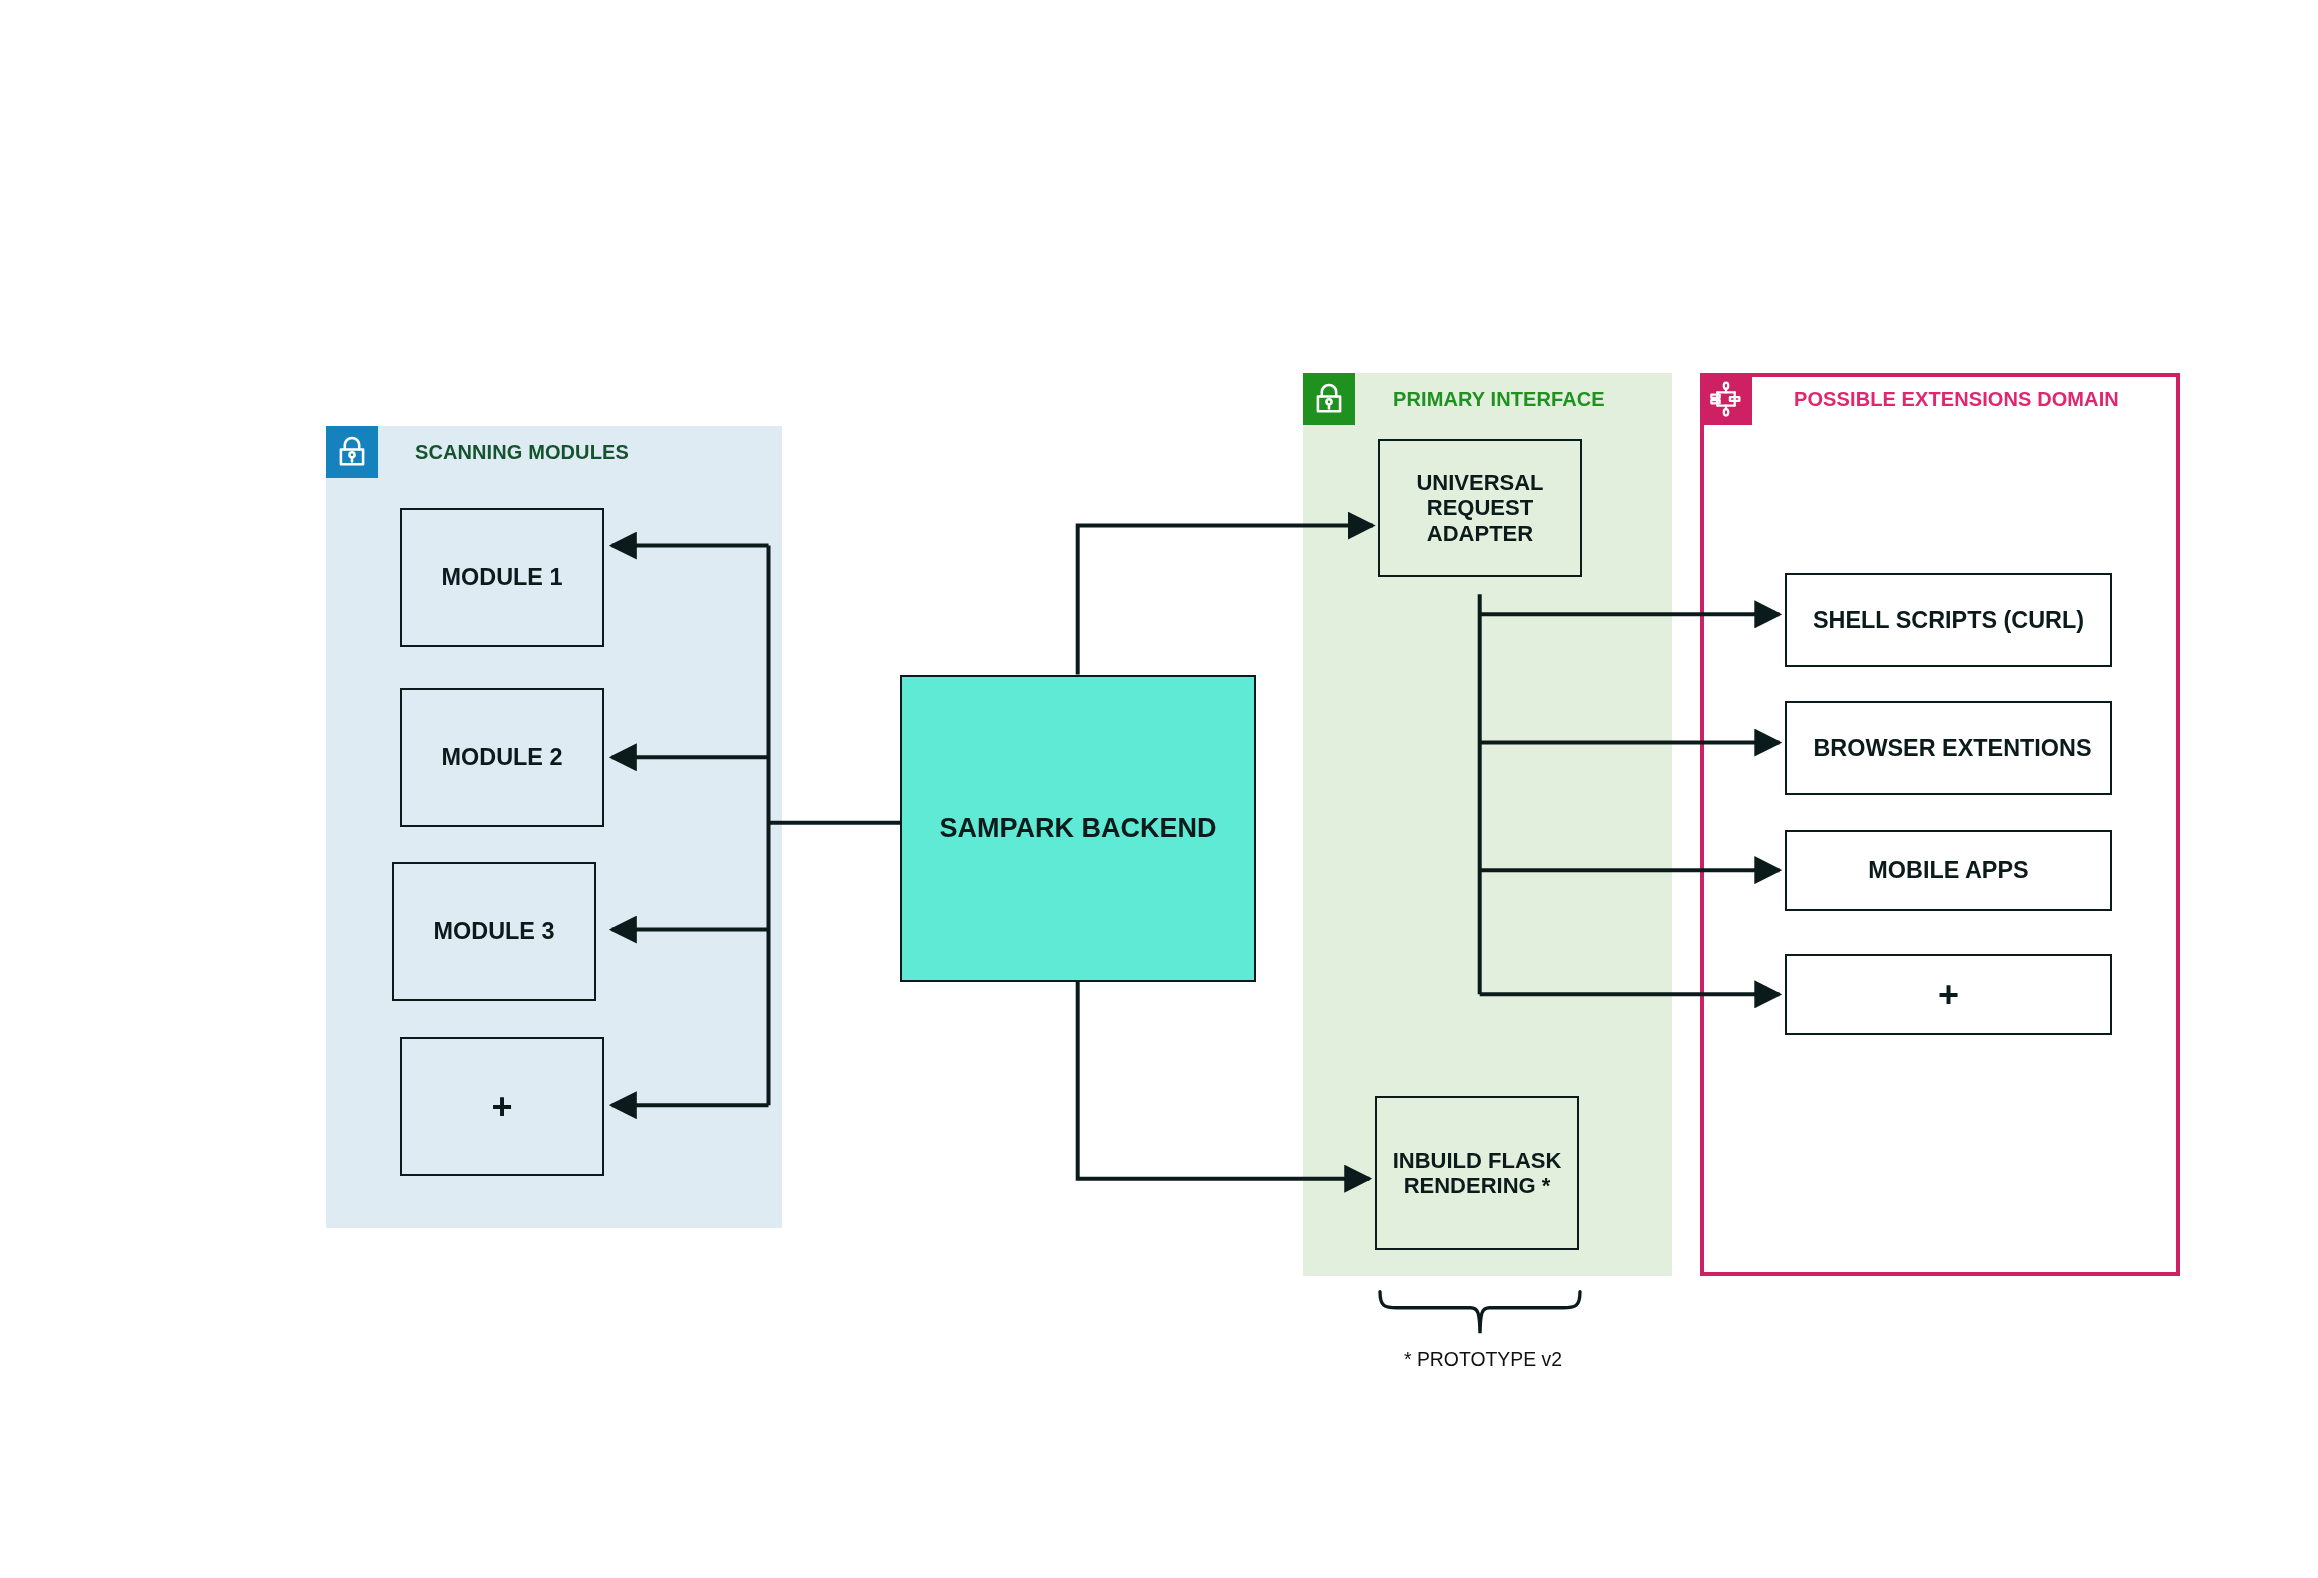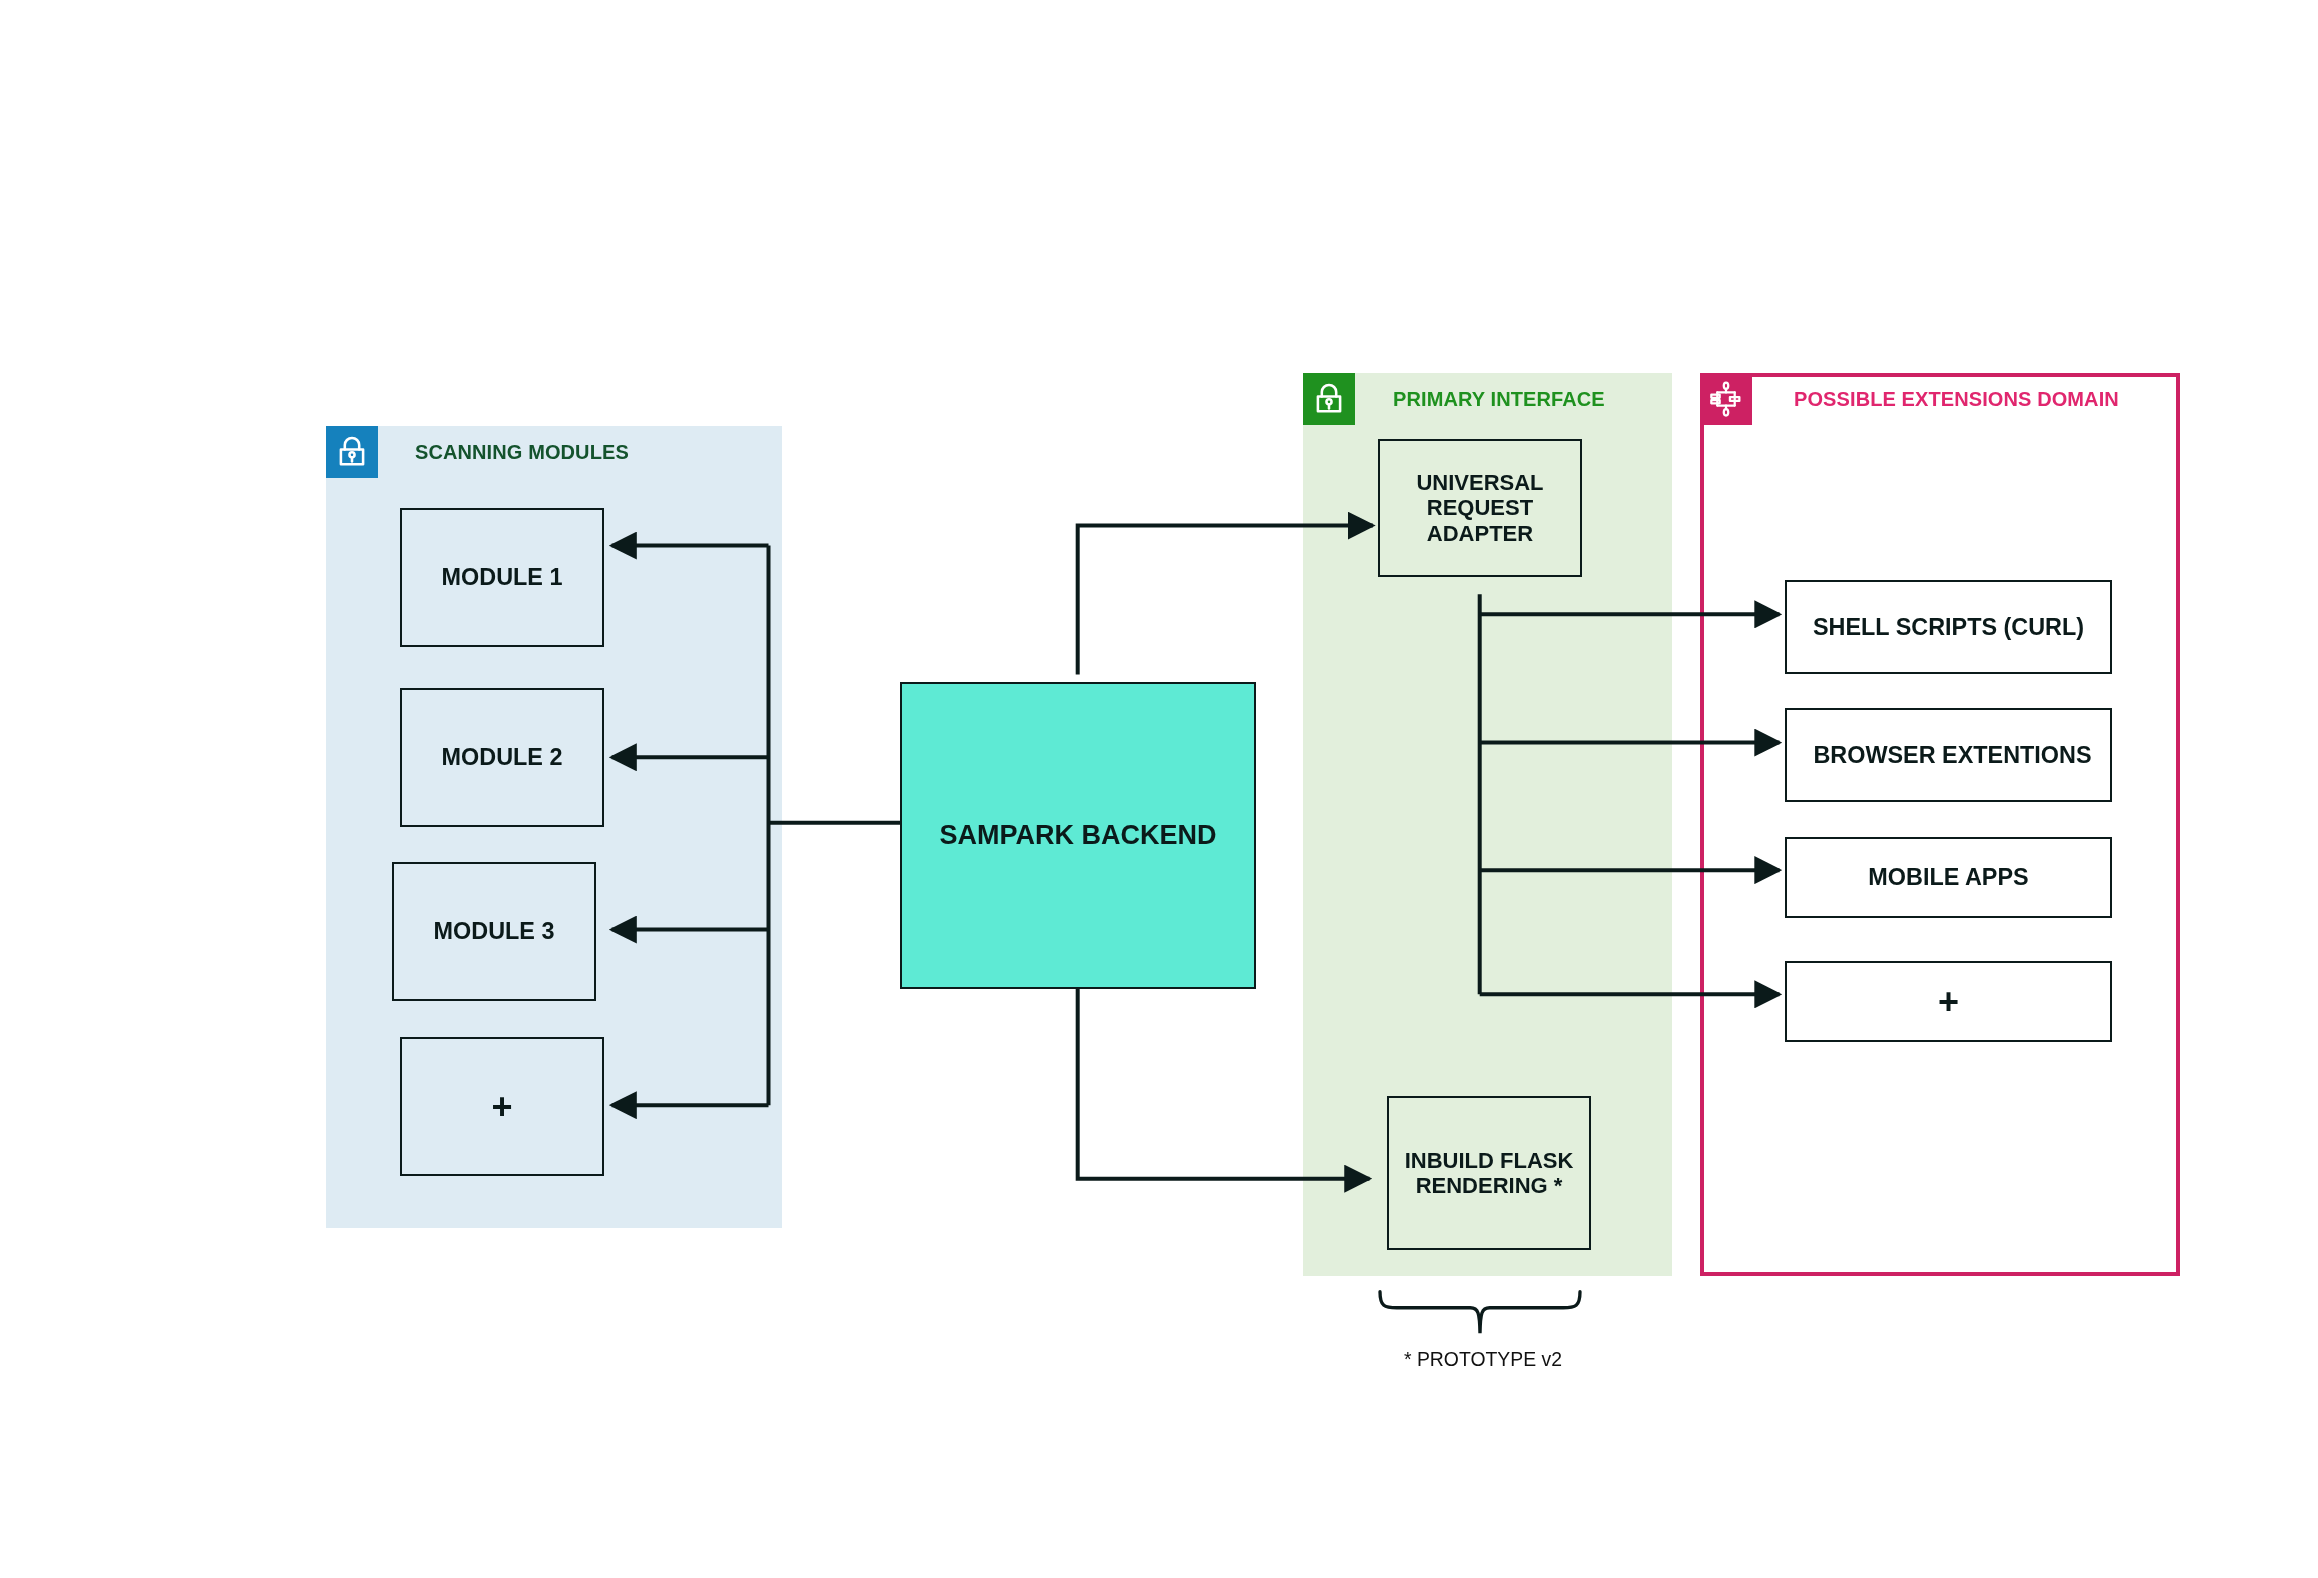--- a/index.html
+++ b/index.html
@@ -29,36 +29,36 @@
   .pt-blue{left:415px;top:426px;color:#14532d;}
   .pt-green{left:1393px;top:373px;color:#1f911f;}
   .pt-pink{left:1794px;top:373px;color:#e0266e;}
 
   
   .node{position:absolute;box-sizing:border-box;border:2.7px solid #0b1a1a;
         display:flex;align-items:center;justify-content:center;text-align:center;
         font-weight:bold;color:#0b1a1a;line-height:1.14;}
   .node-blue{background:#deebf3;font-size:23.4px;}
   .node-green{background:#e2efdc;font-size:22px;}
-  .node-white{background:#ffffff;font-size:23.4px;margin-top:7px;}
+  .node-white{background:#ffffff;font-size:23.4px;}
   .node .plus{font-size:36px;font-weight:bold;line-height:1;}
 
   
   .m1{left:400px;top:508px;width:204px;height:139px;}
   .m2{left:400px;top:688px;width:204px;height:139px;}
   .m3{left:392px;top:862px;width:204px;height:139px;}
   .m4{left:400px;top:1037px;width:204px;height:139px;}
 
   
   .backend{left:900px;top:675px;width:356px;height:307px;background:#5eead4;
            font-size:27px;}
 
   
   .adapter{left:1378px;top:439px;width:204px;height:138px;}
-  .flask{left:1375px;top:1096px;width:204px;height:154px;margin-left:12px;}
+  .flask{left:1375px;top:1096px;width:204px;height:154px;}
 
   
   .ext1{left:1785px;top:573px;width:327px;height:94px;}
   .ext2{left:1785px;top:701px;width:327px;height:94px;padding-left:8px;}
   .ext3{left:1785px;top:830px;width:327px;height:81px;}
   .ext4{left:1785px;top:954px;width:327px;height:81px;}
 
   
   .footnote{position:absolute;left:1376px;top:1348px;width:214px;text-align:center;
             font-size:19.4px;color:#111;font-weight:normal;white-space:nowrap;}

